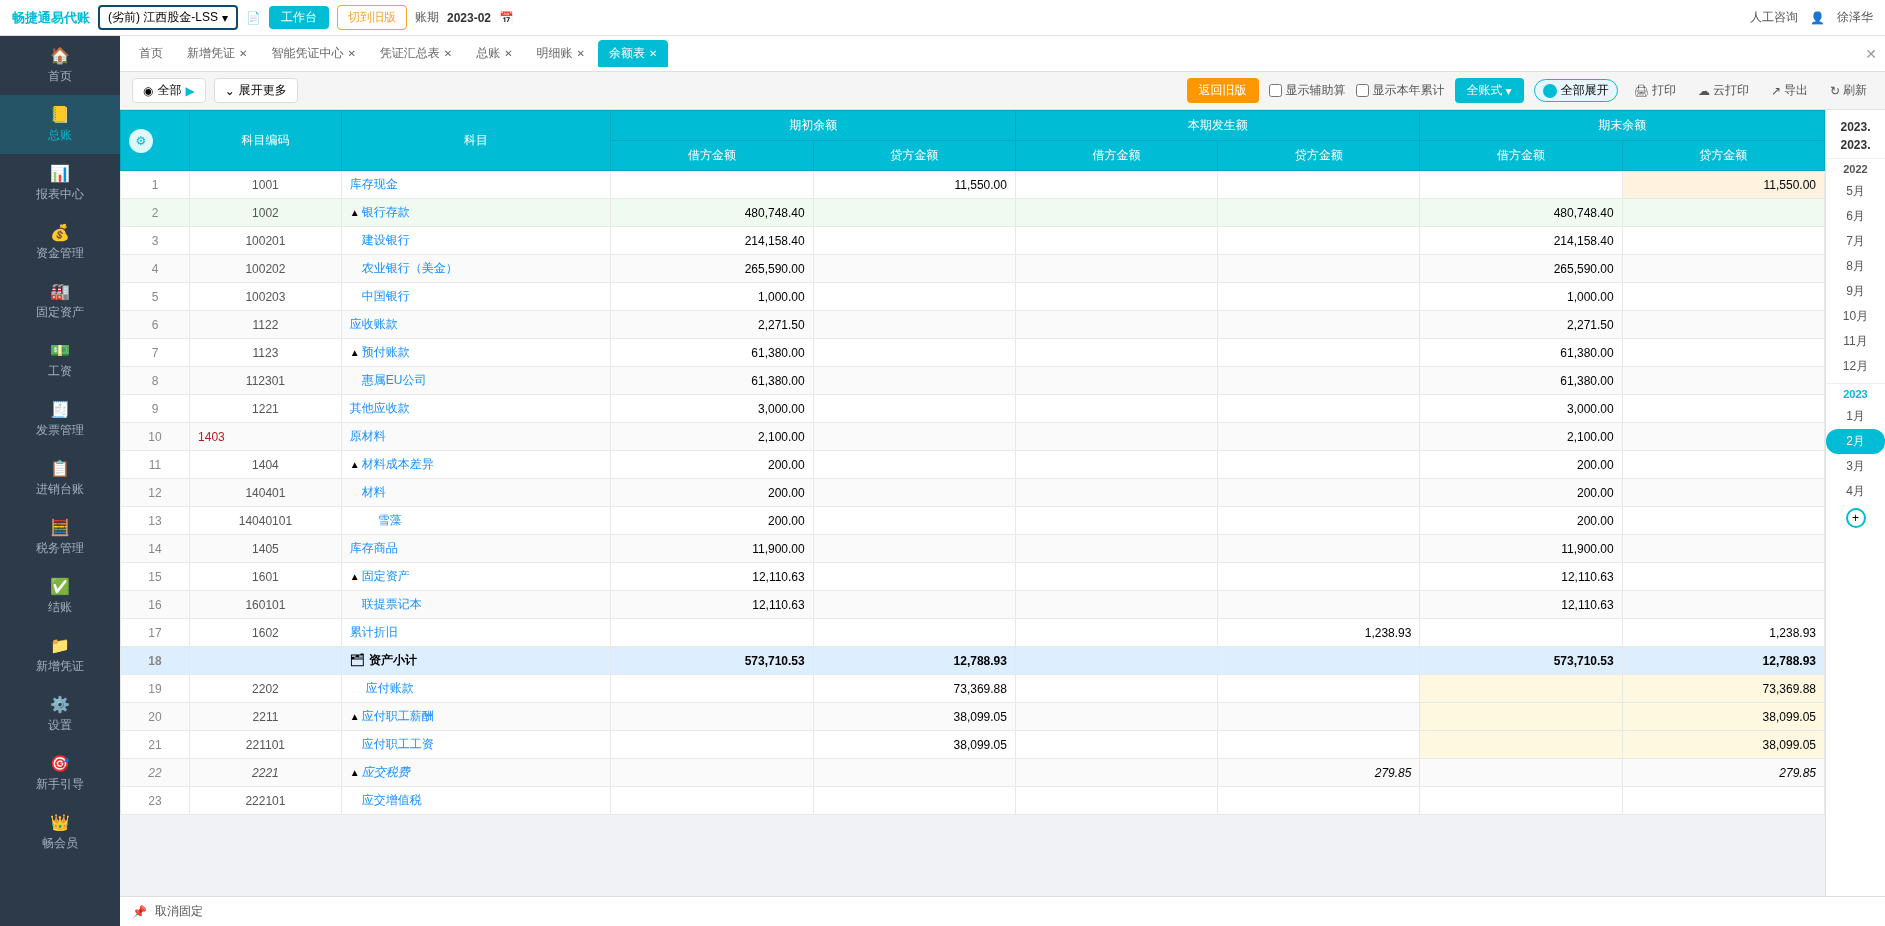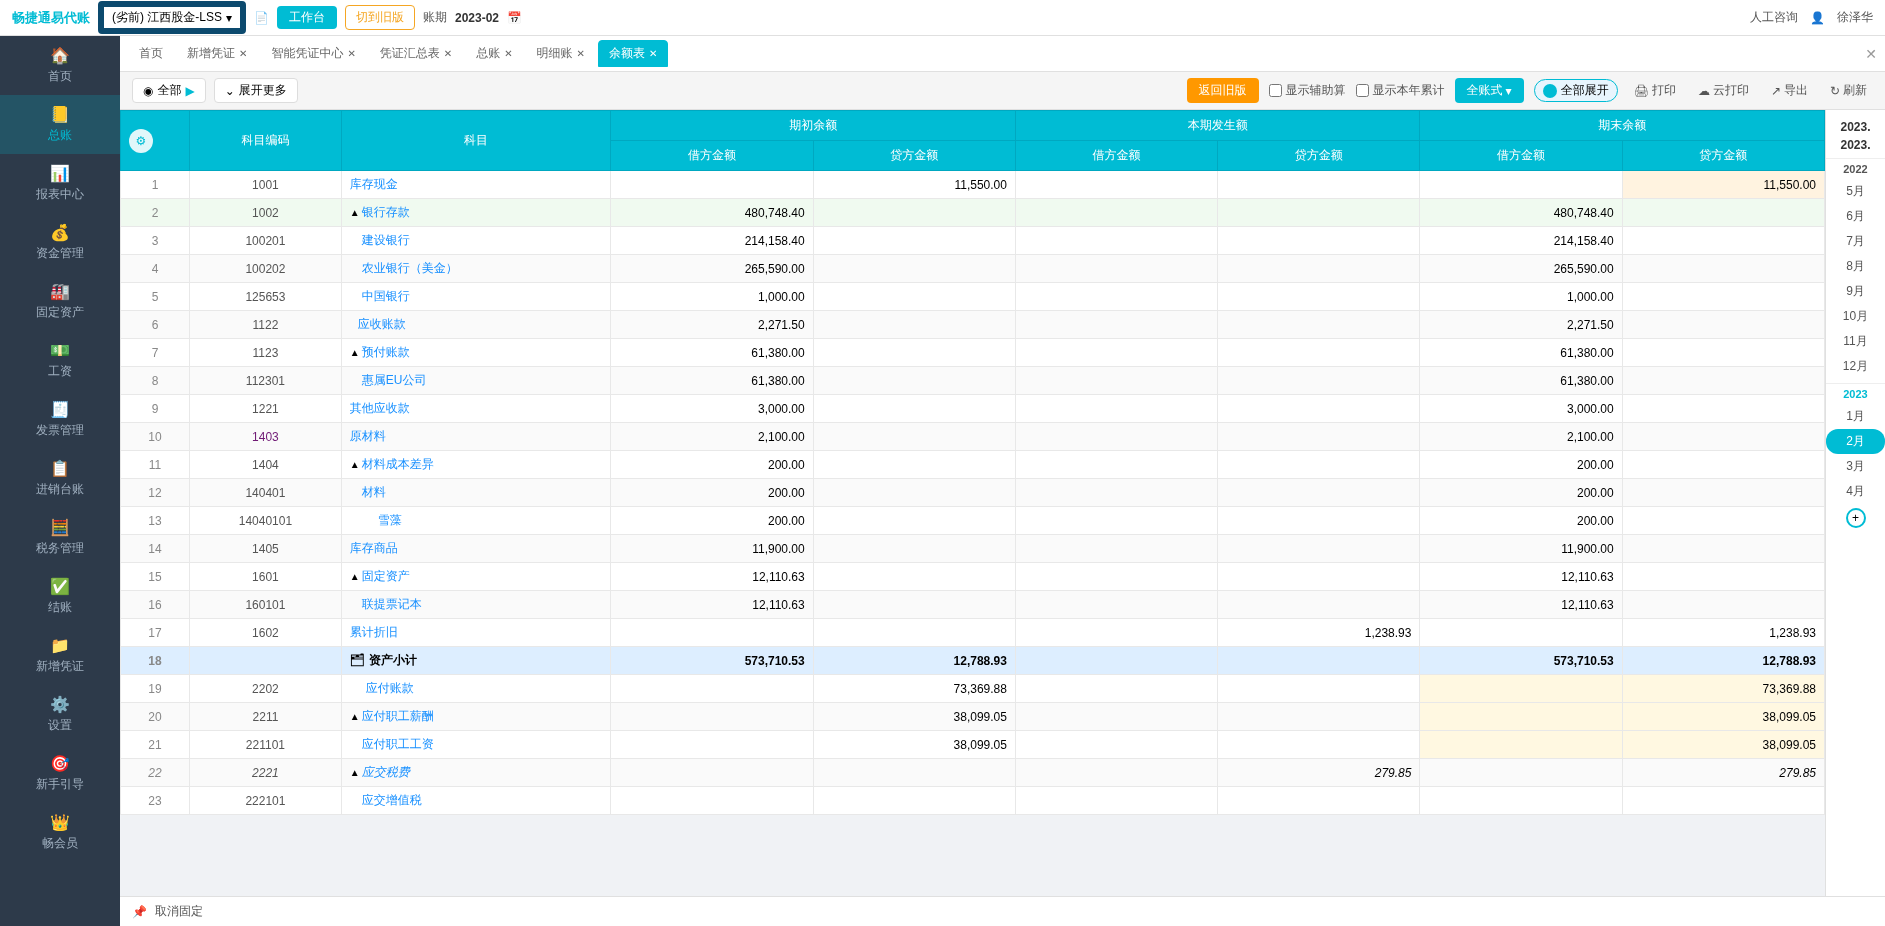--- a/index.html
+++ b/index.html
@@ -1,21 +1,21 @@
 <!DOCTYPE html>
 <html><head>
   <meta charset="utf-8">
   <style>
     * { box-sizing: border-box; margin: 0; padding: 0; font-family: 'Microsoft YaHei', Arial, sans-serif; font-size: 12px; }
     body { background: #f0f2f5; overflow: hidden; }
     
     
     .top-bar { height: 36px; background: #fff; display: flex; align-items: center; padding: 0 12px; border-bottom: 1px solid #e0e0e0; gap: 8px; }
     .app-logo { color: #00bcd4; font-size: 13px; font-weight: bold; white-space: nowrap; }
-    .company-selector { display: flex; align-items: center; gap: 4px; border: 6px solid #0c4a6e; border-radius: 4px; padding: 2px 8px; cursor: pointer; min-width: 140px; }
+    .company-selector { display: flex; align-items: center; gap: 4px; border: 2px solid #0c4a6e; border-radius: 4px; padding: 2px 8px; cursor: pointer; min-width: 140px; }
     .workbench-btn { background: #00bcd4; color: #fff; border: none; border-radius: 4px; padding: 3px 12px; cursor: pointer; }
     .switch-btn { border: 1px solid #f5a623; color: #f5a623; background: #fff; border-radius: 4px; padding: 3px 10px; cursor: pointer; }
     .top-right { margin-left: auto; display: flex; align-items: center; gap: 12px; color: #555; cursor: pointer; }
     
     
     .main-layout { display: flex; height: calc(100vh - 36px); }
     
     
     .sidebar { width: 120px; background: #2d3a4a; display: flex; flex-direction: column; color: #a0b0c0; }
     .sidebar-item { display: flex; flex-direction: column; align-items: center; padding: 10px 4px; cursor: pointer; gap: 3px; font-size: 11px; }
@@ -293,33 +293,33 @@
                 <td style="padding-left: 20px;"><a class="name-link">农业银行（美金）</a></td>
                 <td class="amount-cell" style="text-align: right; padding-right: 8px;">265,590.00</td>
                 <td class="amount-cell" style="text-align: right; padding-right: 8px;"></td>
                 <td class="amount-cell" style="text-align: right; padding-right: 8px;"></td>
                 <td class="amount-cell" style="text-align: right; padding-right: 8px;"></td>
                 <td class="amount-cell" style="text-align: right; padding-right: 8px;">265,590.00</td>
                 <td class="amount-cell" style="text-align: right; padding-right: 8px;"></td>
               </tr>
               <tr style="background: rgb(255, 255, 255);">
                 <td class="col-seq" style="text-align: center; color: rgb(136, 136, 136);">5</td>
-                <td class="col-code" style="text-align: center; color: rgb(85, 85, 85);">125653</td>
+                <td class="col-code" style="text-align: center; color: rgb(85, 85, 85);">100203</td>
                 <td style="padding-left: 20px;"><a class="name-link">中国银行</a></td>
                 <td class="amount-cell" style="text-align: right; padding-right: 8px;">1,000.00</td>
                 <td class="amount-cell" style="text-align: right; padding-right: 8px;"></td>
                 <td class="amount-cell" style="text-align: right; padding-right: 8px;"></td>
                 <td class="amount-cell" style="text-align: right; padding-right: 8px;"></td>
                 <td class="amount-cell" style="text-align: right; padding-right: 8px;">1,000.00</td>
                 <td class="amount-cell" style="text-align: right; padding-right: 8px;"></td>
               </tr>
               <tr style="background: rgb(250, 250, 250);">
                 <td class="col-seq" style="text-align: center; color: rgb(136, 136, 136);">6</td>
                 <td class="col-code" style="text-align: center; color: rgb(85, 85, 85);">1122</td>
-                <td style="padding-left: 16px;"><a class="name-link">应收账款</a></td>
+                <td style="padding-left: 8px;"><a class="name-link">应收账款</a></td>
                 <td class="amount-cell" style="text-align: right; padding-right: 8px;">2,271.50</td>
                 <td class="amount-cell" style="text-align: right; padding-right: 8px;"></td>
                 <td class="amount-cell" style="text-align: right; padding-right: 8px;"></td>
                 <td class="amount-cell" style="text-align: right; padding-right: 8px;"></td>
                 <td class="amount-cell" style="text-align: right; padding-right: 8px;">2,271.50</td>
                 <td class="amount-cell" style="text-align: right; padding-right: 8px;"></td>
               </tr>
               <tr style="background: rgb(255, 255, 255);">
                 <td class="col-seq" style="text-align: center; color: rgb(136, 136, 136);">7</td>
                 <td class="col-code" style="text-align: center; color: rgb(85, 85, 85);">1123</td>
@@ -348,21 +348,21 @@
                 <td style="padding-left: 8px;"><a class="name-link">其他应收款</a></td>
                 <td class="amount-cell" style="text-align: right; padding-right: 8px;">3,000.00</td>
                 <td class="amount-cell" style="text-align: right; padding-right: 8px;"></td>
                 <td class="amount-cell" style="text-align: right; padding-right: 8px;"></td>
                 <td class="amount-cell" style="text-align: right; padding-right: 8px;"></td>
                 <td class="amount-cell" style="text-align: right; padding-right: 8px;">3,000.00</td>
                 <td class="amount-cell" style="text-align: right; padding-right: 8px;"></td>
               </tr>
               <tr style="background: rgb(250, 250, 250);">
                 <td class="col-seq" style="text-align: center; color: rgb(136, 136, 136);">10</td>
-                <td class="col-code" style="text-align: center; color: #701a75;">1403</td>
+                <td class="col-code" style="text-align: left; color: #b91c1c;">1403</td>
                 <td style="padding-left: 8px;"><a class="name-link">原材料</a></td>
                 <td class="amount-cell" style="text-align: right; padding-right: 8px;">2,100.00</td>
                 <td class="amount-cell" style="text-align: right; padding-right: 8px;"></td>
                 <td class="amount-cell" style="text-align: right; padding-right: 8px;"></td>
                 <td class="amount-cell" style="text-align: right; padding-right: 8px;"></td>
                 <td class="amount-cell" style="text-align: right; padding-right: 8px;">2,100.00</td>
                 <td class="amount-cell" style="text-align: right; padding-right: 8px;"></td>
               </tr>
               <tr style="background: rgb(255, 255, 255);">
                 <td class="col-seq" style="text-align: center; color: rgb(136, 136, 136);">11</td>

